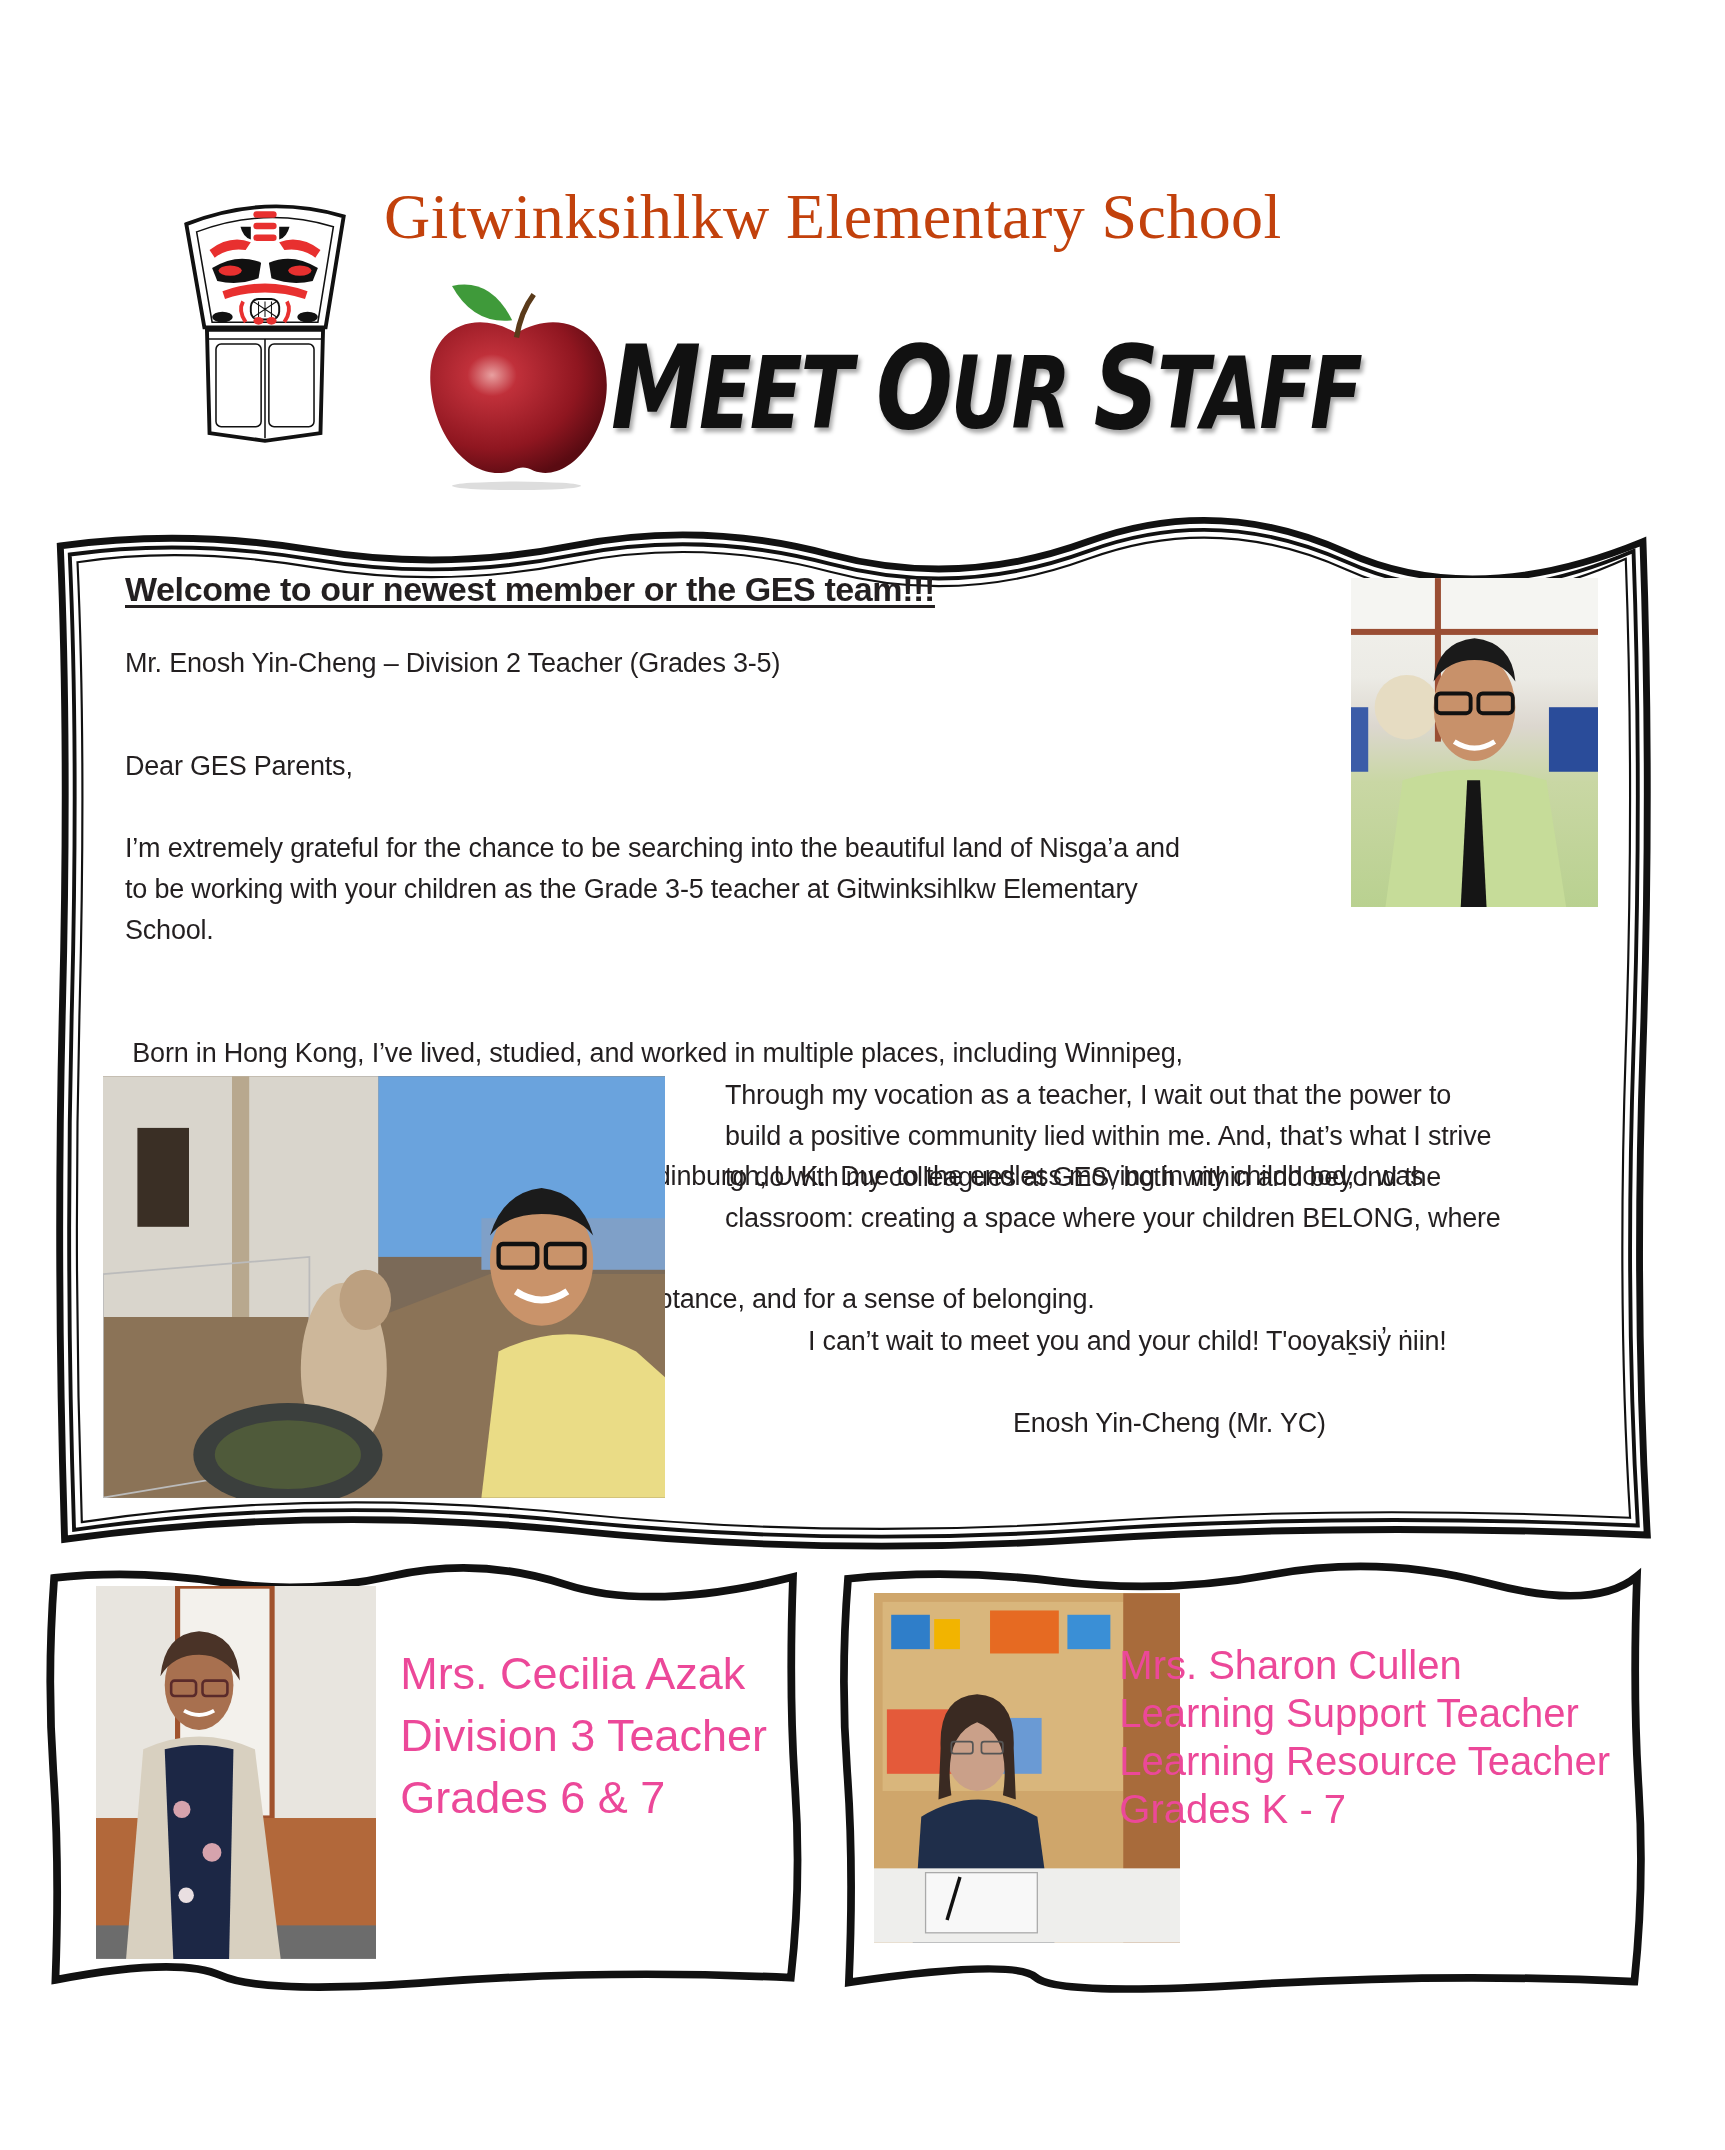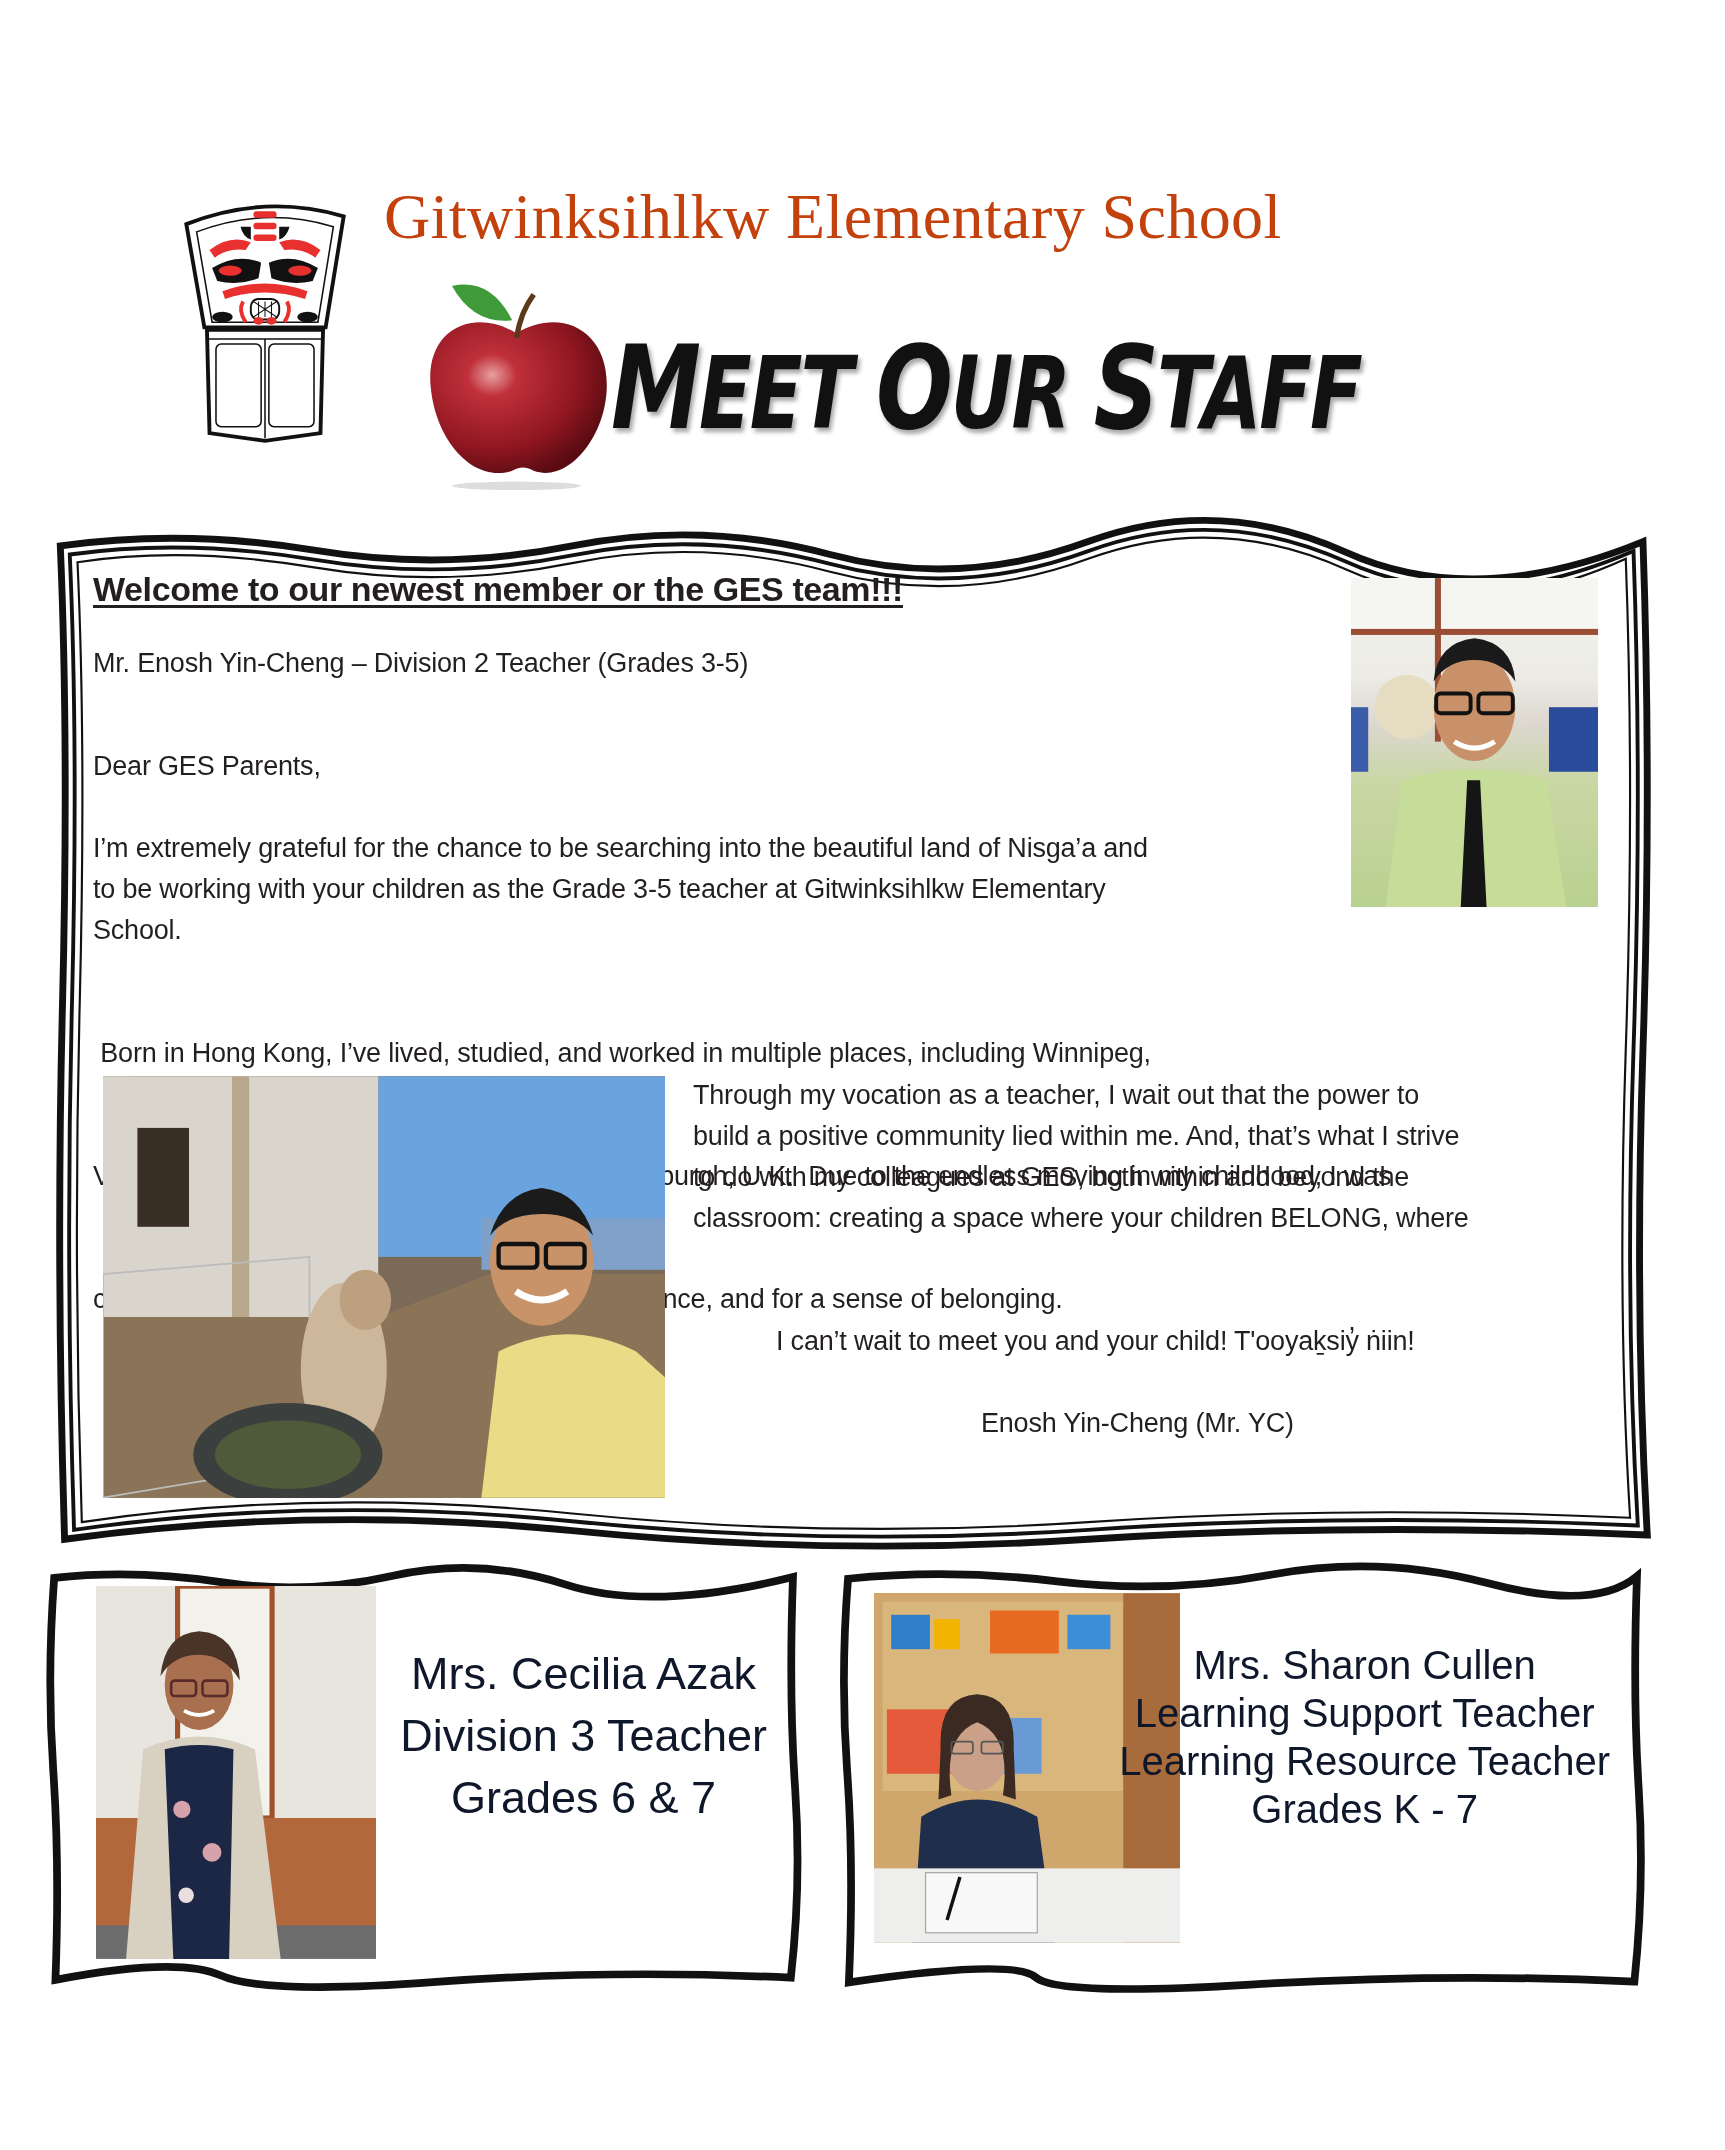--- a/index.html
+++ b/index.html
@@ -10,38 +10,38 @@
   #school-title { left:384px; top:180px; font-family:"Liberation Serif", serif; font-size:64px; color:#c2410c; white-space:nowrap; letter-spacing:0.4px; }
   #apple { left:409px; top:271px; width:215px; height:219px; }
   #meet-title { left:611px; top:320px; font-family:"DejaVu Sans", sans-serif; font-weight:bold; font-style:italic; font-size:99px; color:#111; white-space:nowrap; transform:scaleX(0.78); transform-origin:left top; letter-spacing:-2.6px; text-shadow:3.4px 4.3px 5.2px rgba(0,0,0,0.35); }
   .meet-big { font-size:116px; }
 
   
   .wbox { position:absolute; }
   .wbox svg { position:absolute; left:0; top:0; width:100%; height:100%; overflow:visible; }
 
   
-  .txt { position:absolute; font-family:"Liberation Sans", sans-serif; font-size:27px; line-height:41px; color:#231f20; white-space:nowrap; letter-spacing:-0.2px; }
+  .txt { position:absolute; font-family:"Liberation Sans", sans-serif; font-size:27px; line-height:41px; color:#231f20; white-space:nowrap; letter-spacing:-0.2px;margin-left:32px; }
   #welcome-heading { left:93px; top:569px; font-size:34px; font-weight:bold; text-decoration:underline; text-decoration-thickness:3px; text-underline-offset:4.3px; letter-spacing:-0.4px; }
   #teacher-line { left:93px; top:643px; }
   #salutation { left:93px; top:746px; }
   #para1 { left:93px; top:828px; }
   #para2 { left:93px; top:951px; }
   #para3 { left:693px; top:1075px; }
   #closing { left:776px; top:1321px; }
   #signature { left:981px; top:1403px; }
 
   
   .photo { position:absolute; overflow:hidden; }
   #photo-enosh { left:1351px; top:578px; width:247px; height:329px; background:linear-gradient(180deg,#f3f3ef 0%,#ecebe5 30%,#dcd7cf 45%,#c9d7a4 62%,#b9d190 100%); }
   #photo-alpaca { left:103px; top:1076px; width:562px; height:422px; background:linear-gradient(90deg,#d9d4c8 0%,#cfc9bb 35%,#8fb7de 50%,#6fa5dc 70%,#dac98a 85%,#d8c46a 100%); }
   #photo-cecilia { left:96px; top:1586px; width:280px; height:373px; background:linear-gradient(180deg,#e9e6e1 0%,#e4dfd8 45%,#b86b3c 60%,#a85c32 80%,#7e7c79 92%,#5f5f60 100%); }
   #photo-sharon { left:874px; top:1593px; width:306px; height:350px; background:linear-gradient(180deg,#c9a36a 0%,#d8b27a 35%,#2c3a55 55%,#243149 75%,#e9e9e6 85%,#f2f2f0 100%); }
 
-  .sidetxt { position:absolute; font-family:"Liberation Sans", sans-serif; color:#0f172a; text-align:center; white-space:nowrap; }
+  .sidetxt { position:absolute; font-family:"Liberation Sans", sans-serif; color:#ec4899; text-align:left; white-space:nowrap; }
   #cecilia-text { right:calc(1726px - 767px); top:1643px; font-size:45px; line-height:62px; }
   #sharon-text { right:calc(1726px - 1610px); top:1641px; font-size:40px; line-height:48px; }
   .line { display:block; }
 </style>
 </head>
 <body>
 
 <div id="logo" class="abs">
   <svg viewBox="0 0 130 200" width="168" height="258">
 

